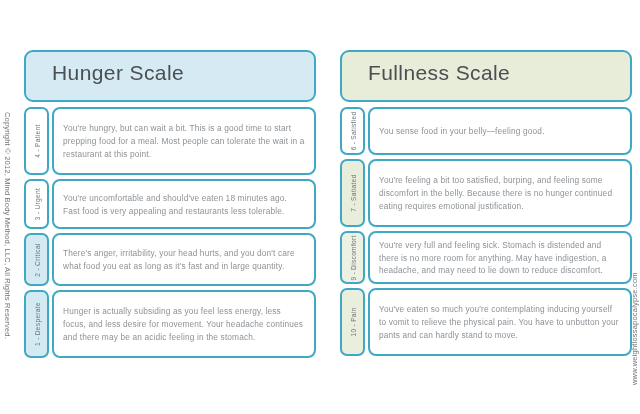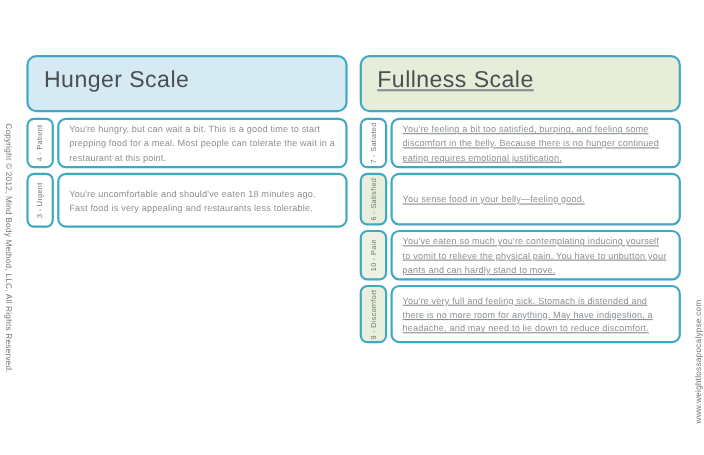--- a/index.html
+++ b/index.html
@@ -36,28 +36,28 @@
     transform: rotate(-90deg);
   }
 
   
   .panel {
     position: absolute;
     top: 50px;
     width: 292px;
   }
   #hunger-panel { left: 24px; }
-  #fullness-panel { left: 327px; text-decoration: underline; }
+  #fullness-panel { left: 340px; }
 
   .panel-header {
     box-sizing: border-box;
     height: 52px;
     border: 2.5px solid #3fa9c4;
     border-radius: 9px;
-    padding: 9px 0 0 14px;
+    padding: 9px 0 0 26px;
     margin-bottom: 5px;
   }
   #hunger-panel .panel-header { background: #d6eaf3; }
   #fullness-panel .panel-header { background: #e7edd9; }
 
   .panel-title {
     font-size: 21px;
     font-weight: 400;
     letter-spacing: 0.4px;
     color: #4a4f52;
@@ -103,21 +103,21 @@
   .row-body p {
     margin: 0;
     font-size: 8.3px;
     line-height: 1.55;
     color: #8d9296;
     letter-spacing: 0.15px;
   }
 
   
   .h-48 { height: 48px; }
-  .h-55 { height: 46px; }
+  .h-55 { height: 68px; }
   .h-50 { height: 50px; }
   .h-53 { height: 53px; }
 
   
   #hunger-panel .scale-row:nth-child(2) .row-label { background: #ffffff; }
   #hunger-panel .scale-row:nth-child(3) .row-label { background: #ffffff; }
   #hunger-panel .scale-row:nth-child(4) .row-label { background: #d3eaf3; }
   #hunger-panel .scale-row:nth-child(5) .row-label { background: #d3eaf3; }
   #hunger-panel .scale-row:nth-child(6) .row-label { background: #d9edf5; }
 
@@ -151,57 +151,73 @@
 
   <div class="scale-row h-50">
     <div class="row-label">
         <span>3 - Urgent</span>
       </div>
     <div class="row-body">
         <p>You're uncomfortable and should've eaten 18 minutes ago. Fast food is very appealing and restaurants less tolerable.</p>
       </div>
   </div>
 
-
+  <div class="scale-row h-53">
+    <div class="row-label">
+        <span>2 - Critical</span>
+      </div>
+    <div class="row-body">
+        <p>There's anger, irritability, your head hurts, and you don't care what food you eat as long as it's fast and in large quantity.</p>
+      </div>
+  </div>
+
+  <div class="scale-row h-55">
+    <div class="row-label">
+        <span>1 - Desperate</span>
+      </div>
+    <div class="row-body">
+        <p>Hunger is actually subsiding as you feel less energy, less focus, and less desire for movement. Your headache continues and there may be an acidic feeling in the stomach.</p>
+      </div>
+  </div>
 </div>
 
 <div class="panel" id="fullness-panel">
   <div class="panel-header">
     <div class="panel-title">Fullness Scale</div>
   </div>
 
+  <div class="scale-row h-48">
+    <div class="row-label">
+        <span>6 - Satisfied</span>
+      </div>
+    <div class="row-body">
+        <p>You sense food in your belly—feeling good.</p>
+      </div>
+  </div>
+
   <div class="scale-row h-55">
     <div class="row-label">
         <span>7 - Satiated</span>
       </div>
     <div class="row-body">
         <p>You're feeling a bit too satisfied, burping, and feeling some discomfort in the belly. Because there is no hunger continued eating requires emotional justification.</p>
       </div>
   </div>
 
-  <div class="scale-row h-48">
-    <div class="row-label">
-        <span>6 - Satisfied</span>
-      </div>
-    <div class="row-body">
-        <p>You sense food in your belly—feeling good.</p>
-      </div>
-  </div>
-
+
+  <div class="scale-row h-53">
+    <div class="row-label">
+        <span>9 - Discomfort</span>
+      </div>
+    <div class="row-body">
+        <p>You're very full and feeling sick. Stomach is distended and there is no more room for anything. May have indigestion, a headache, and may need to lie down to reduce discomfort.</p>
+      </div>
+  </div>
 
   <div class="scale-row h-55">
     <div class="row-label">
         <span>10 - Pain</span>
       </div>
     <div class="row-body">
         <p>You've eaten so much you're contemplating inducing yourself to vomit to relieve the physical pain. You have to unbutton your pants and can hardly stand to move.</p>
       </div>
   </div>
-
-  <div class="scale-row h-53">
-    <div class="row-label">
-        <span>9 - Discomfort</span>
-      </div>
-    <div class="row-body">
-        <p>You're very full and feeling sick. Stomach is distended and there is no more room for anything. May have indigestion, a headache, and may need to lie down to reduce discomfort.</p>
-      </div>
-  </div>
 </div>
 
 </body></html>

